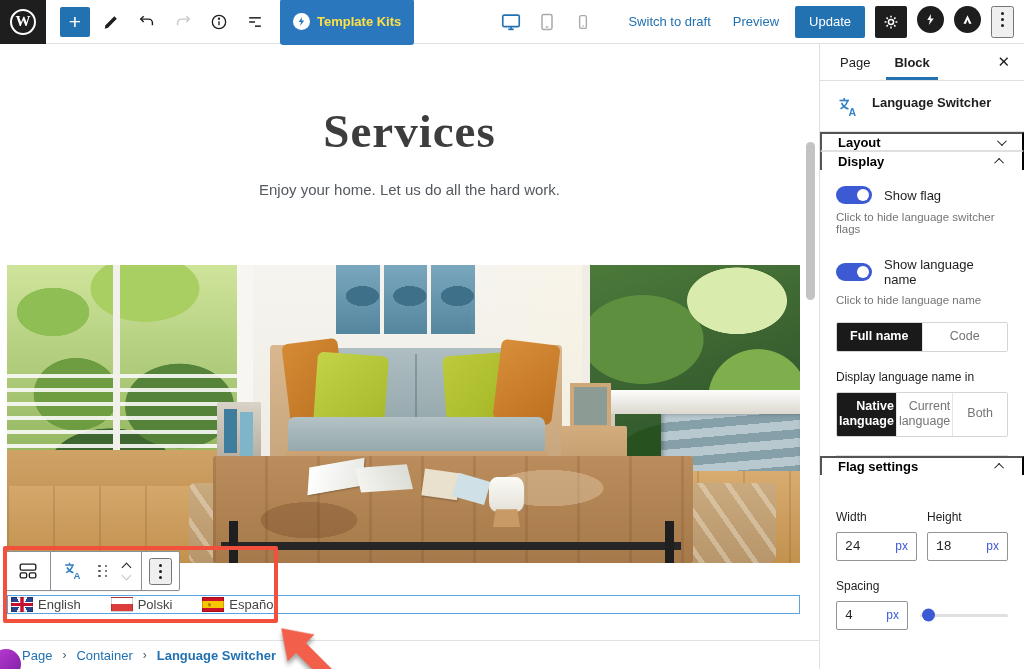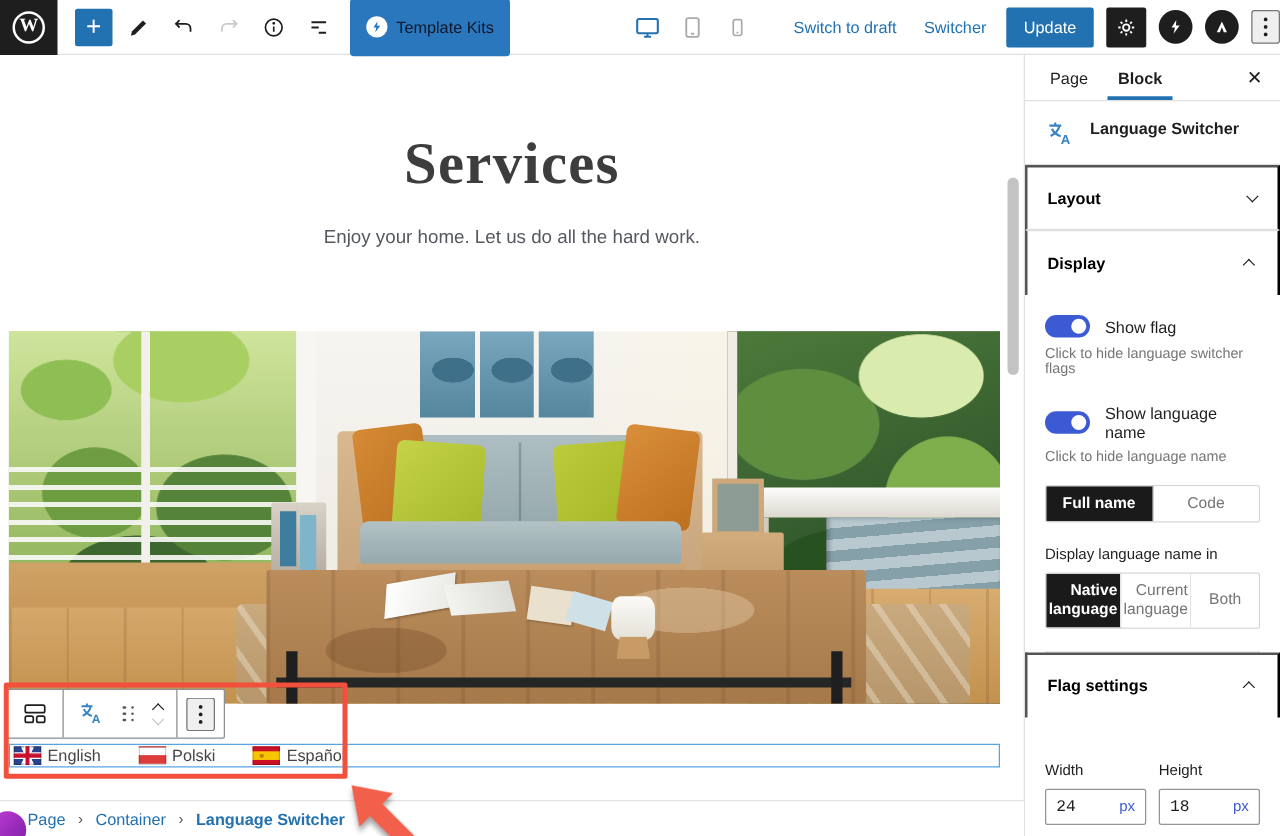--- a/index.html
+++ b/index.html
@@ -7,23 +7,23 @@
   .app { position:relative; width:1024px; height:669px; }
 
   
   .topbar { position:absolute; top:0; left:0; right:0; height:44px; background:#fff; border-bottom:1px solid #e0e0e0; display:flex; align-items:center; z-index:40; }
   .wp-logo { width:46px; height:44px; background:#1e1e1e; display:flex; align-items:center; justify-content:center; flex:0 0 auto; }
   .wp-circ { width:26px; height:26px; border:2px solid #fff; border-radius:50%; color:#fff; font-family:"Liberation Serif",serif; font-size:15px; font-weight:bold; display:flex; align-items:center; justify-content:center; }
   .tb-group { display:flex; align-items:center; gap:6px; margin-left:14px; }
   .tb-btn { width:30px; height:30px; border-radius:2px; display:flex; align-items:center; justify-content:center; background:transparent; border:none; cursor:pointer; }
   .tb-btn.primary { background:#2271b1; }
   .plus { color:#fff; font-size:21px; line-height:1; font-weight:400; }
-  .tk-btn { margin-left:10px; height:46px; background:#2b77bd; color:#0f172a; border:none; border-radius:3px; font-size:13px; font-weight:400; display:flex; align-items:center; gap:7px; padding:0 13px; cursor:pointer; }
+  .tk-btn { margin-left:10px; height:46px; background:#2b77bd; color:#fde047; border:none; border-radius:3px; font-size:13px; font-weight:700; display:flex; align-items:center; gap:7px; padding:0 13px; cursor:pointer; }
   .tk-ic { width:17px; height:17px; background:#fff; border-radius:50%; display:flex; align-items:center; justify-content:center; }
-  .topbar-right { margin-left:auto; display:flex; align-items:center; gap:10px; }
+  .topbar-right { margin-left:auto; display:flex; gap:10px; padding-right:10px; }
   .devices { display:flex; align-items:center; gap:6px; margin-right:14px; }
   .link-btn { background:none; border:none; color:#2271b1; font-size:13px; cursor:pointer; padding:4px 6px; }
   .update-btn { background:#2271b1; color:#fff; border:none; border-radius:2px; font-size:13px; height:32px; padding:0 14px; cursor:pointer; }
   .sq-btn { width:32px; height:32px; background:#1e1e1e; border:none; border-radius:2px; display:flex; align-items:center; justify-content:center; cursor:pointer; }
   .circ-btn { width:27px; height:27px; background:#1e1e1e; border:none; border-radius:50%; display:flex; align-items:center; justify-content:center; cursor:pointer; }
   .vdots { display:flex; flex-direction:column; gap:3px; padding:4px 8px; cursor:pointer; }
   .vdots i { width:3px; height:3px; border-radius:50%; background:#1e1e1e; }
 
   
   .editor { position:absolute; top:44px; left:0; width:819px; bottom:0; background:#fff; }
@@ -142,21 +142,21 @@
   
   .sidebar { position:absolute; top:44px; right:0; width:205px; bottom:0; background:#fff; border-left:1px solid #e0e0e0; font-size:13px; color:#1e1e1e; }
   .sb-tabs { height:37px; display:flex; align-items:stretch; border-bottom:1px solid #e0e0e0; padding-left:8px; }
   .sb-tab { padding:0 12px; display:flex; align-items:center; font-size:13px; cursor:pointer; color:#1e1e1e; position:relative; background:none; border:none; }
   .sb-tab.active { font-weight:600; }
   .sb-tab.active::after { content:""; position:absolute; left:4px; right:4px; bottom:0; height:3px; background:#2271b1; }
   .sb-close { margin-left:auto; margin-right:10px; align-self:center; background:none; border:none; font-size:15px; color:#1e1e1e; cursor:pointer; padding:4px; }
   .sb-card { padding:14px 16px 12px; display:flex; gap:12px; border-bottom:1px solid #e0e0e0; }
   .sb-card-title { font-weight:600; font-size:13px; margin-bottom:5px; }
   .sb-card-desc { font-size:12px; color:#757575; line-height:1.45; width:130px; }
-  .sb-sec-head { display:flex; align-items:center; justify-content:space-between; padding:0 16px; height:52px; border-bottom:1px solid #e0e0e0; cursor:pointer; background:none; width:100%; }
+  .sb-sec-head { display:flex; align-items:center; justify-content:space-between; padding:0 16px; height:19px; border-bottom:1px solid #e0e0e0; cursor:pointer; background:none; width:100%; }
   .sb-sec-head b { font-weight:600; font-size:13px; }
   .sb-sec-head.open { border-bottom:none; }
   .schev { width:7px; height:7px; border-right:1.7px solid #1e1e1e; border-bottom:1.7px solid #1e1e1e; display:inline-block; margin-right:2px; }
   .schev.down { transform:rotate(45deg) translateY(-2px); }
   .schev.up { transform:rotate(-135deg) translateY(-2px); }
   .sb-body { padding:4px 16px 0; }
   .toggle-row { display:flex; align-items:center; gap:12px; margin-top:12px; }
   .toggle { width:36px; height:18px; border-radius:9px; background:#3d5ad5; position:relative; cursor:pointer; flex:0 0 auto; border:none; }
   .toggle i { position:absolute; right:3px; top:3px; width:12px; height:12px; border-radius:50%; background:#fff; }
   .help { font-size:11.5px; color:#757575; margin-top:7px; }
@@ -247,21 +247,21 @@
             </svg>
         </button>
         <button class="tb-btn">
           <svg width="18" height="18" viewBox="0 0 24 24" fill="none" stroke="#a7aaad" stroke-width="1.8">
               <rect x="7.5" y="3.5" width="9" height="17" rx="2"></rect>
               <line x1="11" y1="17.5" x2="13" y2="17.5"></line>
             </svg>
         </button>
       </div>
       <button class="link-btn">Switch to draft</button>
-      <button class="link-btn">Switcher</button>
+      <button class="link-btn">Preview</button>
       <button class="update-btn">Update</button>
       <button class="sq-btn">
         <svg width="18" height="18" viewBox="0 0 24 24" fill="none" stroke="#fff" stroke-width="2">
             <circle cx="12" cy="12" r="3.4"></circle>
             <path d="M12 3.5 V6 M12 18 V20.5 M3.5 12 H6 M18 12 H20.5 M6 6 L7.8 7.8 M16.2 16.2 L18 18 M18 6 L16.2 7.8 M7.8 16.2 L6 18"></path>
           </svg>
       </button>
       <button class="circ-btn">
         <svg width="13" height="13" viewBox="0 0 24 24">
             <polygon points="13,2 6,13 11,13 9,22 18,10 12.5,10" fill="#fff"></polygon>

